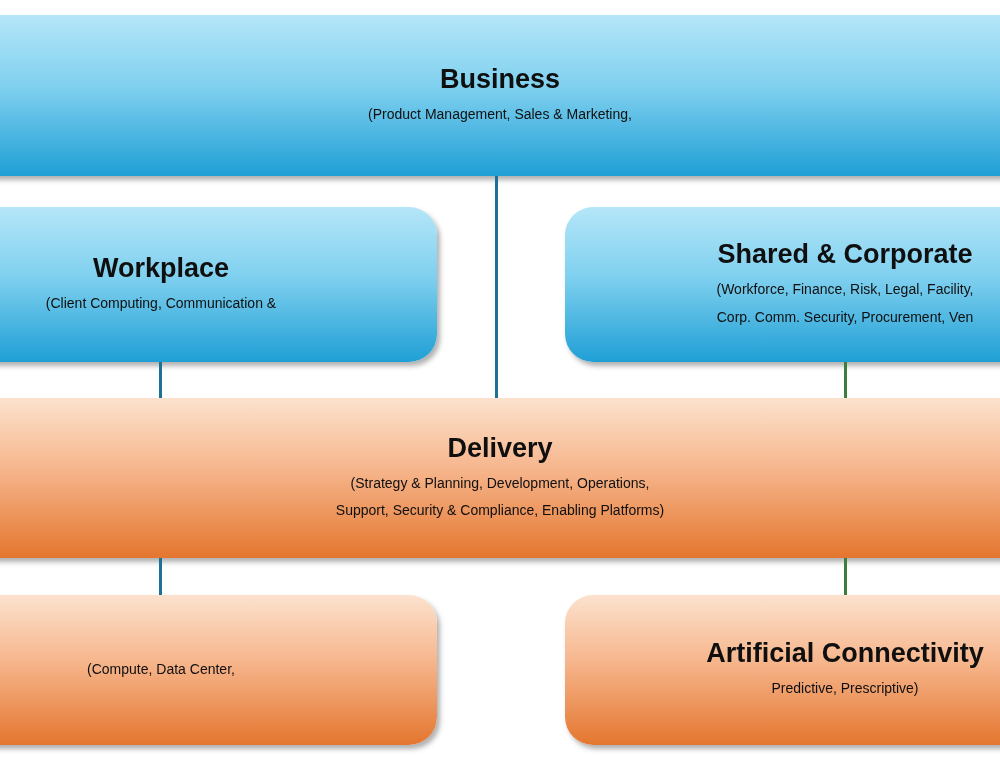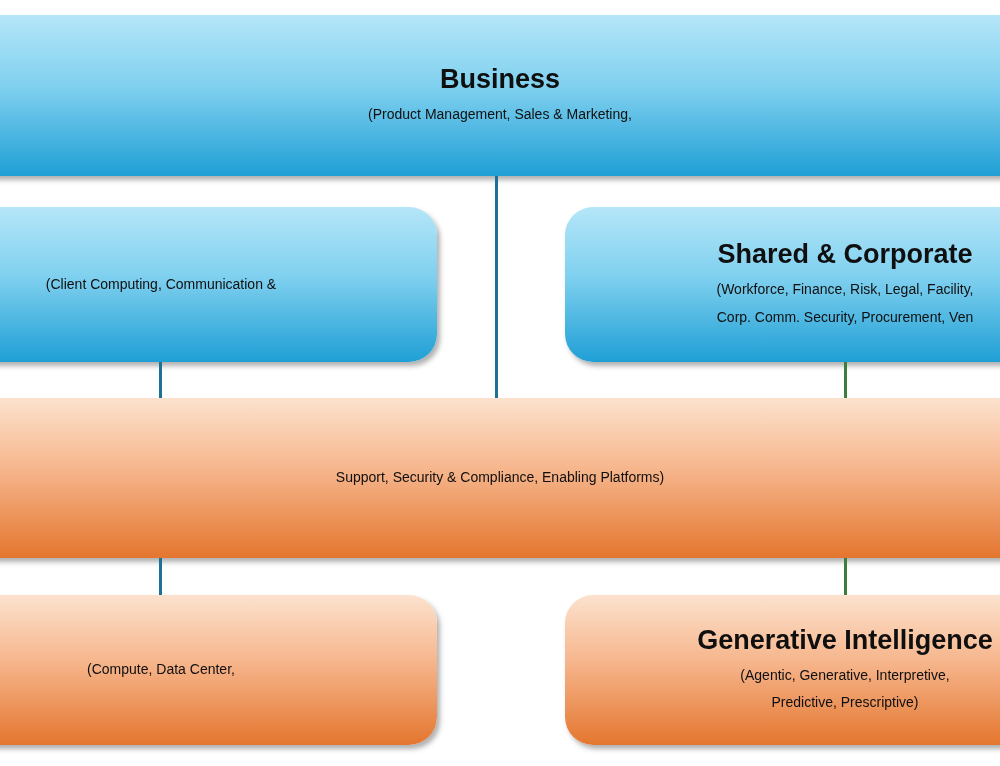--- a/index.html
+++ b/index.html
@@ -57,40 +57,42 @@
 <body>
 
 <div class="stage">
 
   <div class="box blue b-business">
     <div class="title">Business</div>
     <div class="line">(Product Management, Sales &amp; Marketing,</div>
   </div>
 
   <div class="box blue b-workplace">
+    <div class="title">Workplace</div>
     <div class="line">(Client Computing, Communication &amp;</div>
   </div>
 
   <div class="box blue b-shared">
     <div class="title">Shared &amp; Corporate</div>
     <div class="line">(Workforce, Finance, Risk, Legal, Facility,</div>
     <div class="line">Corp. Comm. Security, Procurement, Ven</div>
   </div>
 
   <div class="box orange b-delivery">
+    <div class="title">Delivery</div>
+    <div class="line">(Strategy &amp; Planning, Development, Operations,</div>
     <div class="line">Support, Security &amp; Compliance, Enabling Platforms)</div>
   </div>
 
   <div class="box orange b-infrastructure">
     <div class="line">(Compute, Data Center,</div>
   </div>
 
   <div class="box orange b-ai">
-    <div class="title">Generative Intelligence</div>
-    <div class="line">(Agentic, Generative, Interpretive,</div>
+    <div class="title">Artificial Connectivity</div>
     <div class="line">Predictive, Prescriptive)</div>
   </div>
 
   <div class="vline teal c-business-delivery"></div>
   <div class="vline teal c-workplace-delivery"></div>
   <div class="vline green c-shared-delivery"></div>
   <div class="vline teal c-delivery-infra"></div>
   <div class="vline green c-delivery-ai"></div>
 
 </div>

